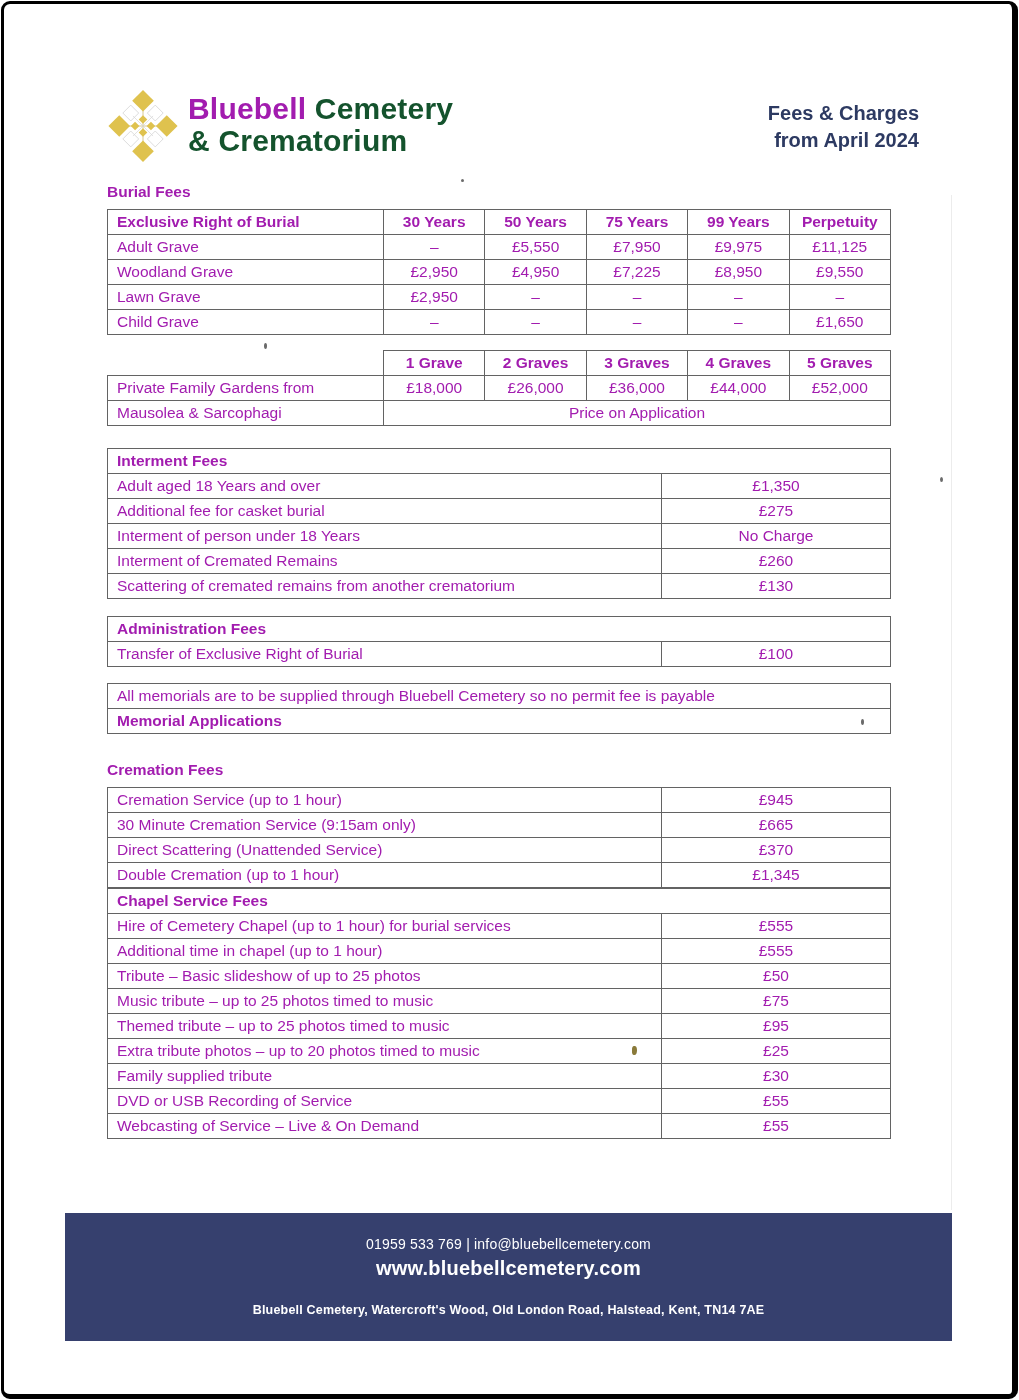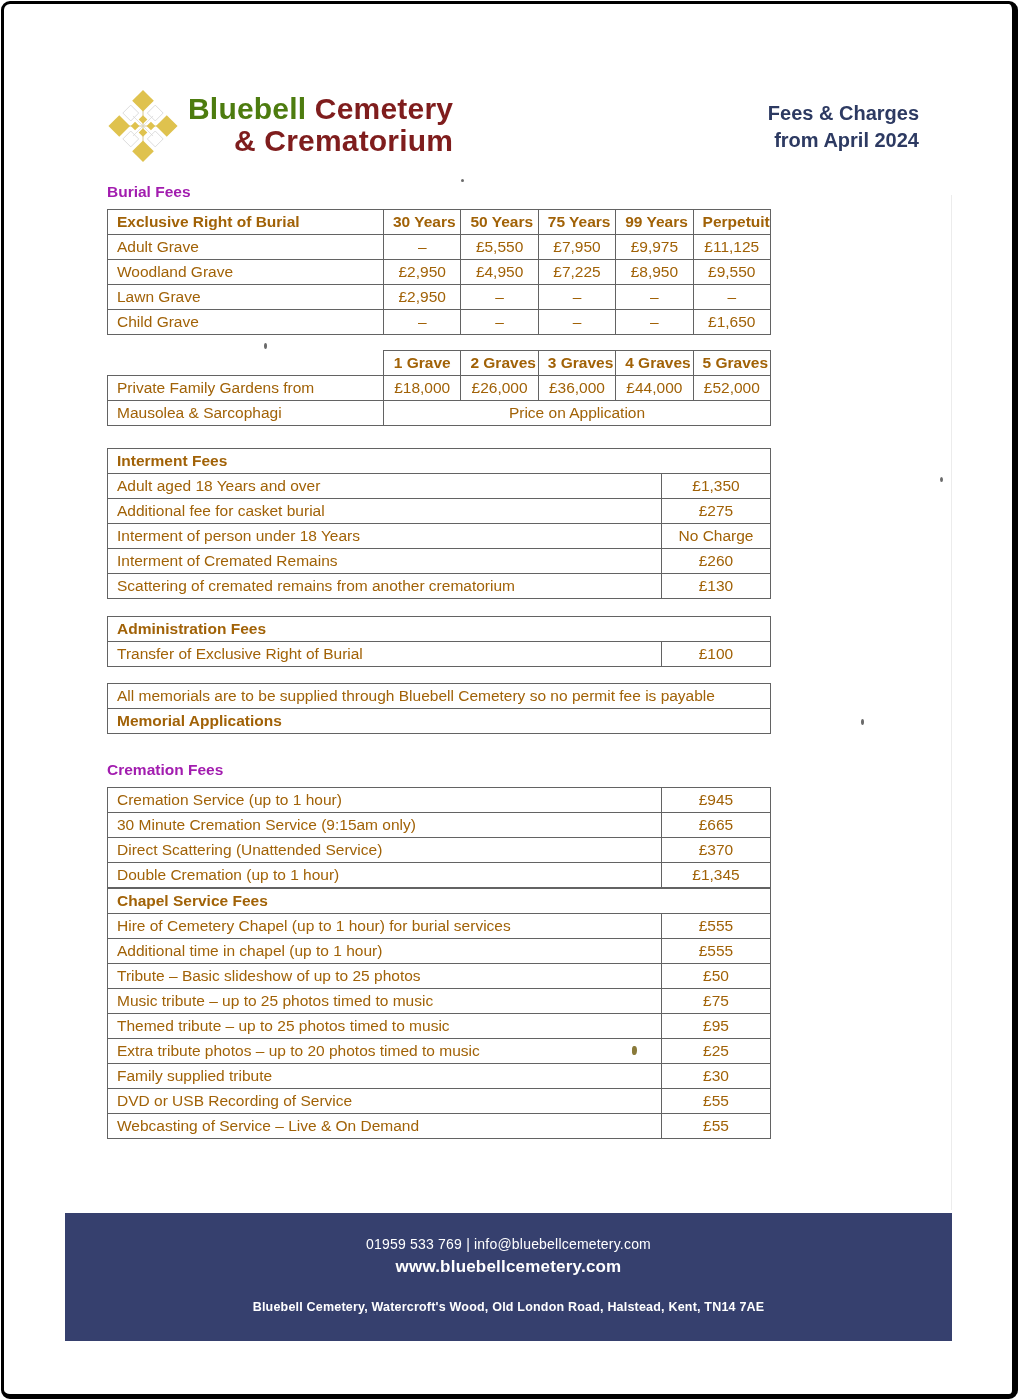--- a/index.html
+++ b/index.html
@@ -20,29 +20,29 @@
   }
   .content {
     position:absolute; left:107px; top:0; width:812px;
     padding-top:88px;
   }
   
   .header { display:flex; justify-content:space-between; height:80px; }
   .logo { display:flex; gap:9px; }
   .logo-icon svg { width:72px; height:76px; display:block; }
   .logo-text { font-weight:bold; font-size:30px; line-height:32px; margin-top:5px; letter-spacing:.2px; }
-  .brand-gold { color:#4d7c0f; }
-  .brand-gray { color:#7f1d1d;text-align:right; }
+  .brand-gold { color:#a21caf; }
+  .brand-gray { color:#14532d; }
   .doc-title { text-align:right; color:#2d3a62; font-weight:bold; font-size:20px; line-height:27px; margin-top:12px; }
   
   .section-heading { color:#a21caf; font-weight:bold; font-size:15.5px; line-height:19px; }
   .h-burial { margin:14px 0 0 0; }
   .h-cremation { margin:26px 0 0 0; }
   
-  table.t { border-collapse:collapse; width:664px; table-layout:fixed; font-size:15.5px; color:#a16207; }
+  table.t { border-collapse:collapse; width:784px; table-layout:fixed; font-size:15.5px; color:#a21caf; }
   table.t th, table.t td {
     border:1.6px solid #636363;
     padding:2px 9px;
     line-height:20px;
     white-space:nowrap; overflow:hidden;
   }
   table.t th { text-align:left; font-weight:bold; }
   table.t .c { text-align:center; }
   table.t th.blank { border:none; }
   table.t .title-cell { font-weight:bold; }
@@ -54,21 +54,21 @@
   .mt4 { margin-top:17px; }
   .mt5 { margin-top:16px; }
   .mt6 { margin-top:8px; }
   .mt7 { margin-top:0; }
   
   .footer {
     position:absolute; left:65px; top:1213px; width:887px; height:128px;
     background:#36406e; color:#fff; text-align:center;
   }
   .footer-contact { padding-top:23px; font-size:14px; letter-spacing:.2px; }
-  .footer-website { margin-top:5px; font-weight:bold; font-size:17px; letter-spacing:.2px; }
+  .footer-website { margin-top:5px; font-weight:bold; font-size:20px; letter-spacing:.2px; }
   .footer-address { margin-top:23px; font-weight:bold; font-size:12.5px; letter-spacing:.2px; }
   
   .scan-line { position:absolute; left:951px; top:195px; width:1px; height:1015px; background:#ececec; }
   .speck { position:absolute; background:#6b6b6b; border-radius:50%; }
   .sp1 { left:461px; top:179px; width:3px; height:3px; }
   .sp2 { left:264px; top:343px; width:3px; height:6px; }
   .sp3 { left:940px; top:477px; width:3px; height:5px; }
   .sp4 { left:632px; top:1046px; width:5px; height:9px; background:#8a7a3a; border-radius:45% 55% 60% 40%; }
   .sp5 { left:861px; top:719px; width:3px; height:6px; }
 </style>

